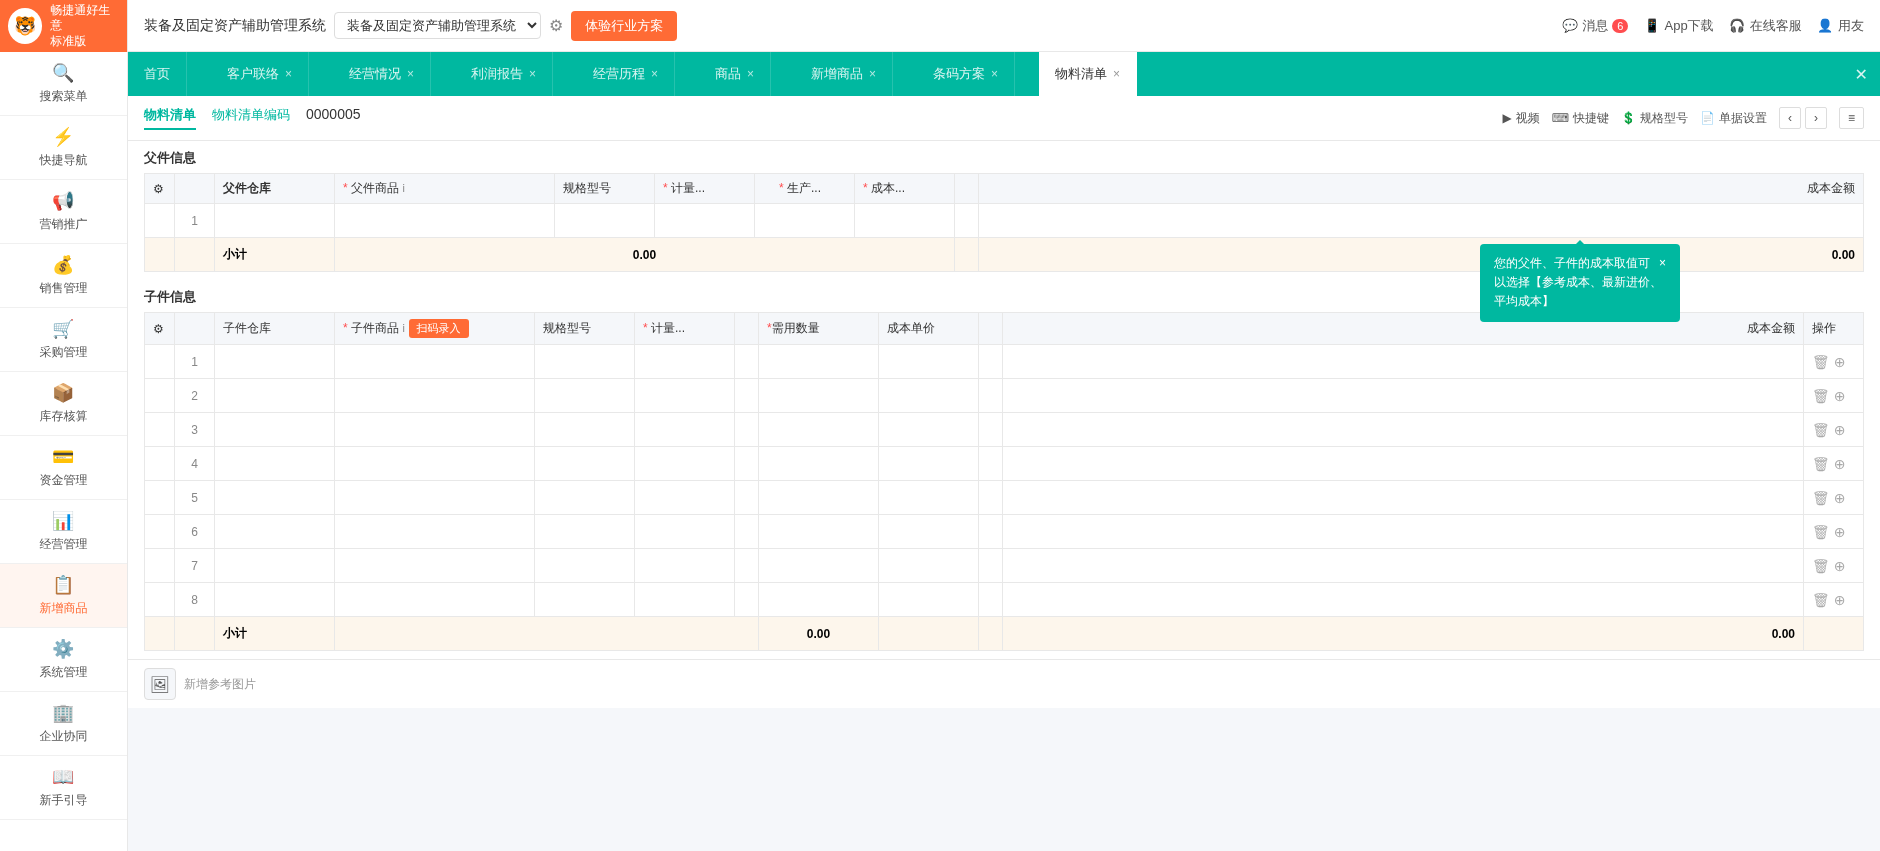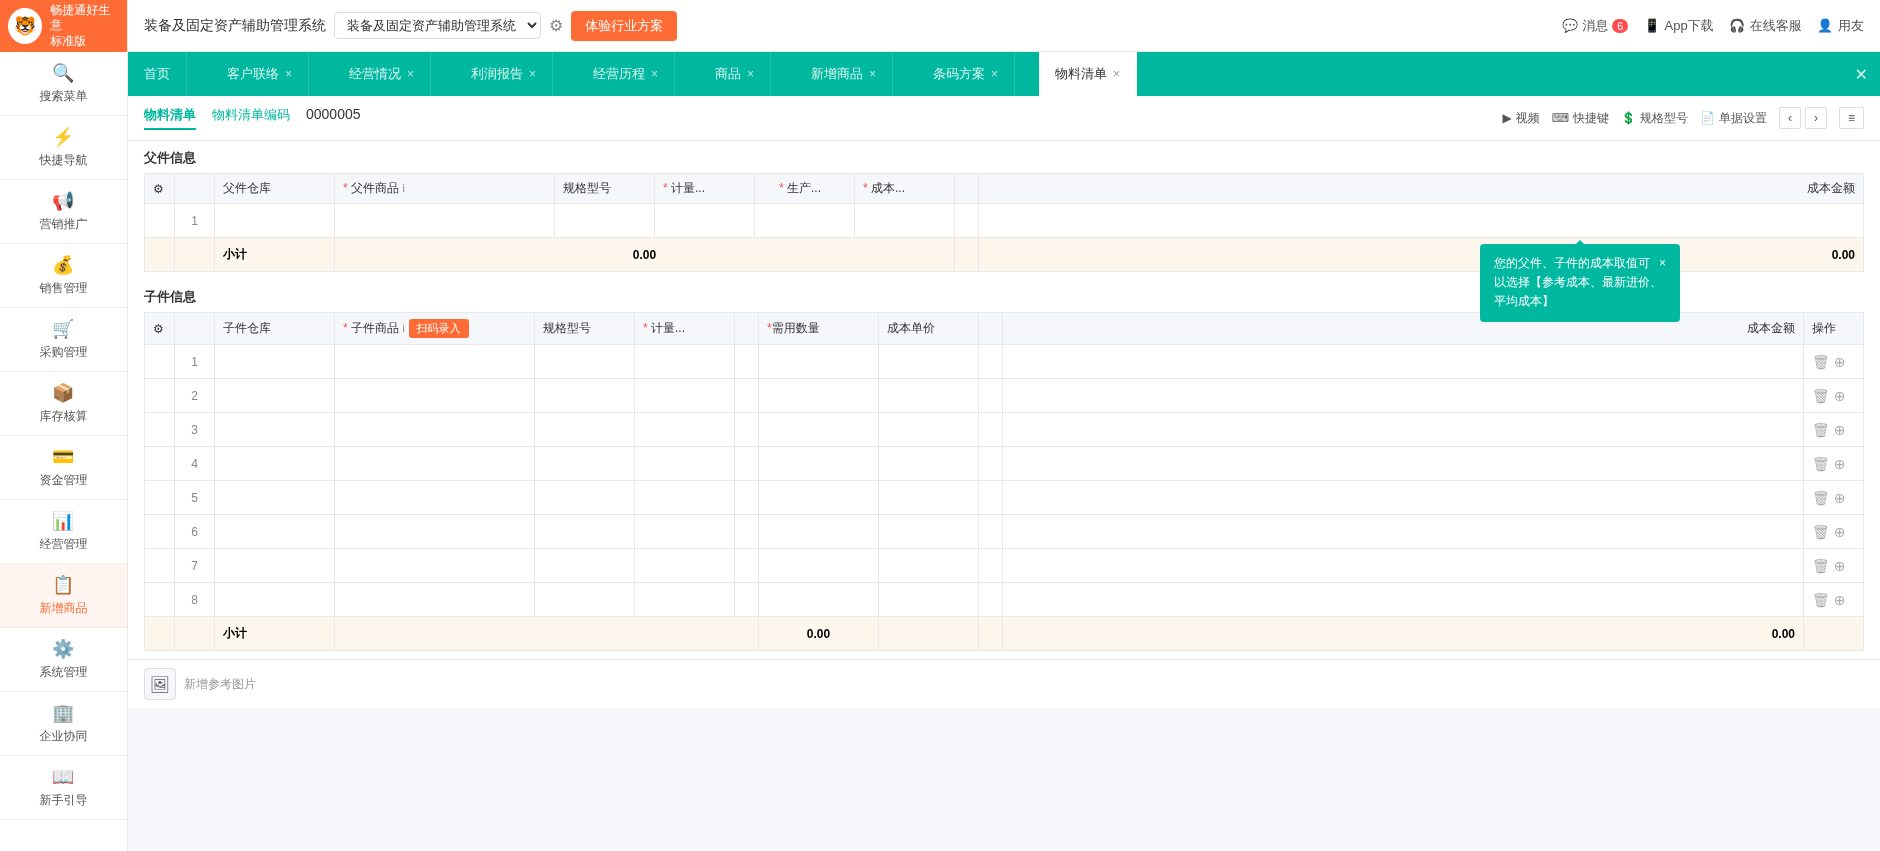--- a/index.html
+++ b/index.html
@@ -259,21 +259,21 @@
         <span>您的父件、子件的成本取值可以选择【参考成本、最新进价、平均成本】</span>
       </div>
 
       <div class="section">
         <div class="section-title">父件信息</div>
         <table class="data-table">
           <thead>
             <tr>
               <th class="col-settings">⚙</th>
               <th style="width:40px;"></th>
-              <th style="width:120px;">父件仓库</th>
+              <th style="width:120px;font-weight:bold;">父件仓库</th>
               <th style="width:220px;"><span class="star">*</span> 父件商品 <span class="info-icon">ℹ</span></th>
               <th style="width:100px;">规格型号</th>
               <th style="width:100px;"><span class="star">*</span> 计量...</th>
               <th style="width:100px;padding-left:24px;"><span class="star">*</span> 生产...</th>
               <th style="width:100px;"><span class="star">*</span> 成本...</th>
               <th style="width:24px;"></th>
               <th style="text-align:right;min-width:160px;">成本金额</th>
             </tr>
           </thead>
           <tbody>

